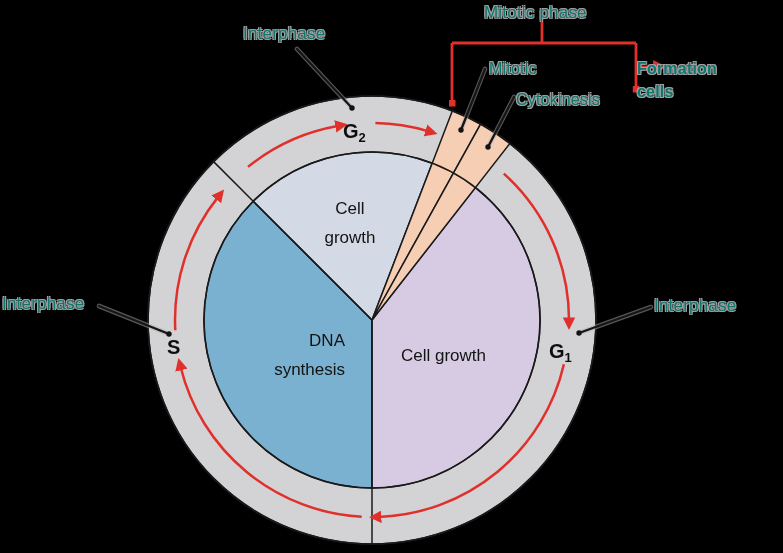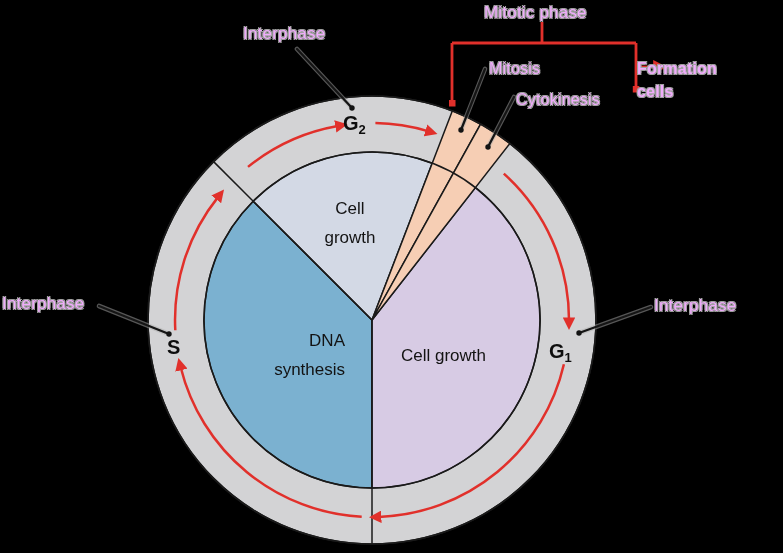--- a/index.html
+++ b/index.html
@@ -4,21 +4,21 @@
 <style>
   html,body{margin:0;padding:0;background:#000;}
   #stage{
     position:relative;width:783px;height:553px;background:#000;overflow:hidden;
     font-family:"Liberation Sans", sans-serif;
   }
   #diagram-svg{position:absolute;left:0;top:0;}
   .lbl{position:absolute;white-space:nowrap;}
   
   .olabel{
-    color:#f0abfc;font-size:17px;letter-spacing:.2px;
+    color:#0f766e;font-size:17px;letter-spacing:.2px;
     text-shadow:-1px -1px 0 #a2a2a2,1px -1px 0 #a2a2a2,-1px 1px 0 #a2a2a2,1px 1px 0 #a2a2a2;
   }
   .olabel.small{font-size:16px;}
   
   .dlabel{color:#131313;font-size:17px;line-height:29px;}
   .ring-label{color:#0d0d0d;font-size:20px;font-weight:bold;}
   .ring-label .sub{font-size:13px;font-weight:bold;vertical-align:-4px;}
   .wrap2{white-space:normal;}
   .center{text-align:center;}
   .formation-line{position:static;}
@@ -92,29 +92,29 @@
         <circle cx="488" cy="147" r="2.7"></circle>
       </g>
     </g>
   </svg>
 
   <div class="lbl olabel" style="left:243px;top:24px;">Interphase</div>
   <div class="lbl olabel" style="left:2px;top:294px;">Interphase</div>
   <div class="lbl olabel" style="left:654px;top:296px;">Interphase</div>
 
   <div class="lbl olabel" style="left:484px;top:3px;">Mitotic phase</div>
-  <div class="lbl olabel small" style="left:489px;top:60px;">Mitosis</div>
+  <div class="lbl olabel small" style="left:489px;top:60px;">Mitotic</div>
   <div class="lbl olabel small" style="left:516px;top:91px;text-align:center;">Cytokinesis</div>
 
   <div id="formation" class="lbl olabel small" style="left:637px;top:57px;font-weight:bold;">
     <div class="formation-line">Formation</div>
     <div class="formation-line">cells</div>
   </div>
 
-  <div class="lbl ring-label" style="left:343px;top:112px;"><span>G</span><span class="sub">2</span></div>
+  <div class="lbl ring-label" style="left:343px;top:120px;"><span>G</span><span class="sub">2</span></div>
   <div class="lbl ring-label" style="left:167px;top:336px;">S</div>
   <div class="lbl ring-label" style="left:549px;top:340px;"><span>G</span><span class="sub">1</span></div>
 
   <div class="lbl dlabel wrap2 center" style="left:317px;top:194px;width:66px;">Cell growth</div>
   <div class="lbl dlabel wrap2" style="left:250px;top:326px;width:95px;text-align:right;">DNA synthesis</div>
   <div class="lbl dlabel" style="left:401px;top:341px;">Cell growth</div>
 
 </div>
 
 </body></html>

